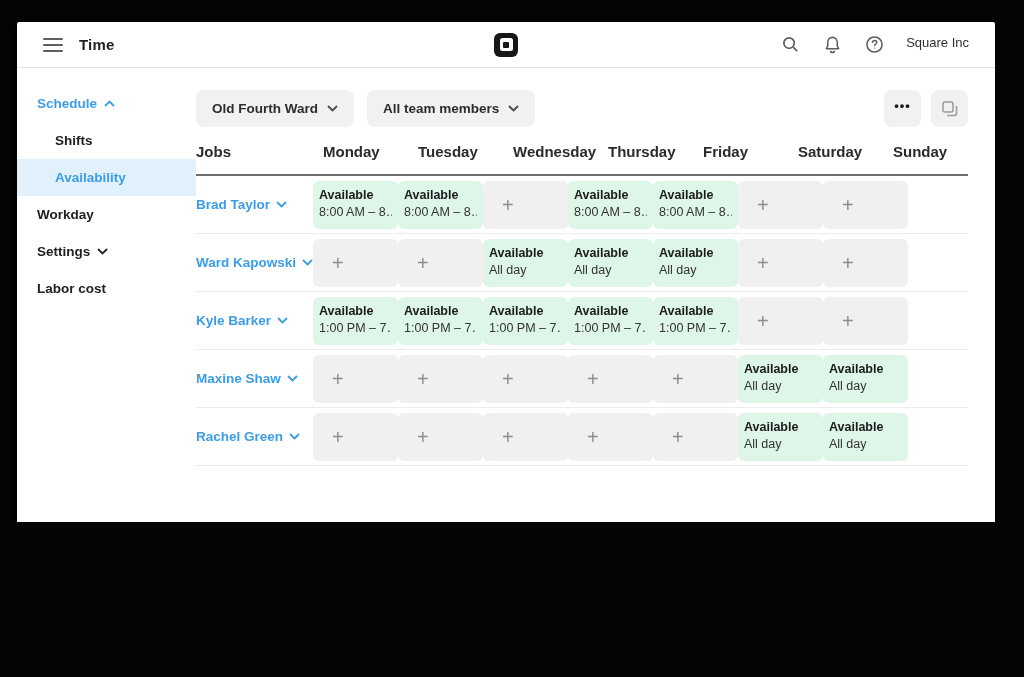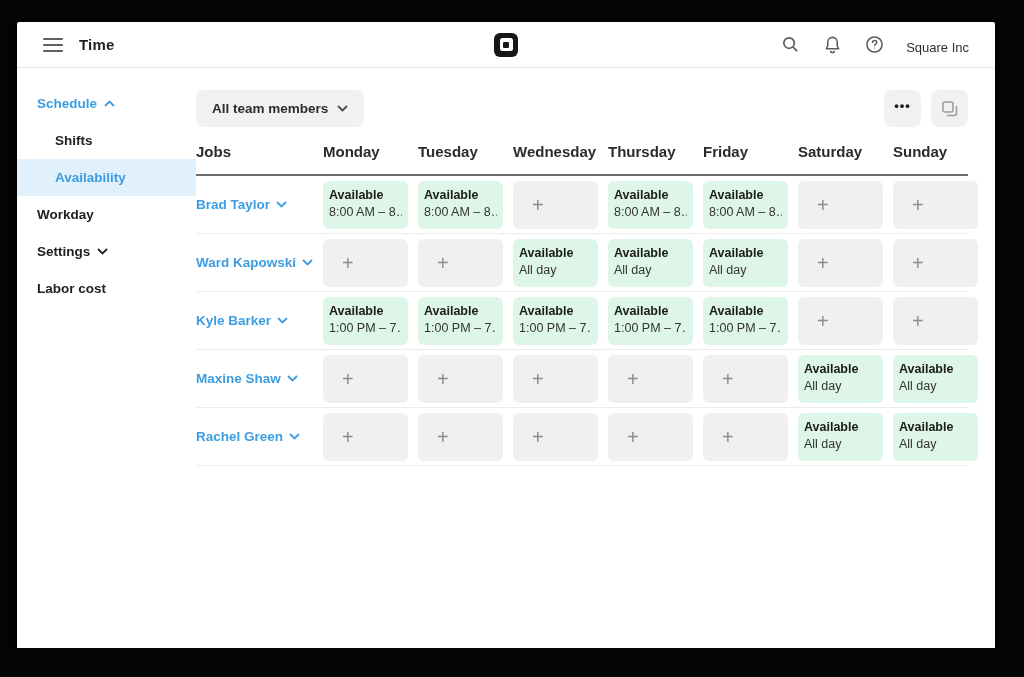--- a/index.html
+++ b/index.html
@@ -1,28 +1,28 @@
 <!DOCTYPE html>
 <html style="--accent-blue: #3d9de2; --available-bg: #ddf6e7; --empty-bg: #f0f0f0; --selected-bg: #e1f1fb;"><head>
 <meta charset="utf-8">
 <style>
   * { margin: 0; padding: 0; box-sizing: border-box; }
   html, body { width: 1024px; height: 677px; background: #050505; font-family: "Liberation Sans", "DejaVu Sans", sans-serif; }
-  .frame { position: relative; width: 1024px; height: 648px; background: #050505; overflow: hidden; }
+  .frame { position: relative; width: 1024px; height: 522px; background: #050505; overflow: hidden; }
   .app { position: absolute; left: 17px; top: 22px; width: 978px; height: 633px; background: #ffffff; border-radius: 2px; box-shadow: 0 0 10px 3px rgba(0,0,0,0.85); display: flex; flex-direction: column; }
 
   
   .topbar { position: relative; height: 46px; flex: 0 0 46px; border-bottom: 1px solid #e3e3e3; display: flex; align-items: center; padding: 0 26px; }
   .hamburger { width: 20px; height: 14px; display: flex; flex-direction: column; justify-content: space-between; cursor: pointer; }
   .hamburger span { display: block; height: 2px; width: 100%; background: #5f5f5f; border-radius: 1px; }
   .app-title { font-size: 15px; font-weight: bold; color: #1f1f1f; margin-left: 16px; letter-spacing: .2px; }
   .sq-logo { position: absolute; left: 50%; top: 50%; transform: translate(-50%,-50%); width: 24px; height: 24px; background: #171717; border-radius: 6px; display: flex; align-items: center; justify-content: center; }
   .sq-logo .inner { width: 13px; height: 13px; background: #ffffff; border-radius: 2.5px; display: flex; align-items: center; justify-content: center; }
   .sq-logo .dot { width: 6px; height: 6px; background: #171717; border-radius: 1px; }
-  .topbar-right { margin-left: auto; display: flex; align-items: flex-end; gap: 22px; }
+  .topbar-right { margin-left: auto; display: flex; align-items: flex-start; gap: 22px; }
   .tb-icon { width: 20px; height: 20px; display: flex; align-items: center; justify-content: center; cursor: pointer; color: #5c5c5c; }
   .company-name { font-size: 13px; color: #2f2f2f; cursor: pointer; }
 
   
   .body-wrap { flex: 1; display: flex; overflow: hidden; }
   .sidebar { flex: 0 0 179px; padding-top: 17px; text-align: right; }
   .side-item { height: 37px; display: flex; align-items: center; padding-left: 20px; font-size: 13.5px; font-weight: bold; color: #222222; cursor: pointer; gap: 7px; }
   .side-item.indent { padding-left: 38px; }
   .side-item.blue { color: var(--accent-blue); }
   .side-item.selected { background: var(--selected-bg); }
@@ -34,21 +34,21 @@
   .toolbar { display: flex; align-items: center; width: 772px; }
   .filter-btn { height: 37px; background: #f1f1f1; border: none; border-radius: 8px; padding: 0 16px; font-family: inherit; font-size: 13.5px; font-weight: bold; color: #2d2d2d; display: flex; align-items: center; gap: 9px; cursor: pointer; margin-right: 13px; }
   .toolbar-right { margin-left: auto; display: flex; gap: 10px; }
   .icon-btn { width: 37px; height: 37px; background: #f1f1f1; border: none; border-radius: 8px; display: flex; align-items: center; justify-content: center; cursor: pointer; }
   .more-dots { font-size: 13px; font-weight: bold; color: #1e1e1e; letter-spacing: 1px; line-height: 1; padding-bottom: 6px; }
 
   
   .grid { width: 772px; margin-top: 16px; }
   .grid-header { display: grid; grid-template-columns: 117px repeat(7, 85px); column-gap: 10px; padding-bottom: 14px; border-bottom: 2px solid #6e6e6e; }
   .col-head { font-size: 15px; font-weight: bold; color: #2b2b2b; }
-  .grid-row { display: grid; grid-template-columns: 117px repeat(7, 85px); column-gap: 10px; align-items: center; height: 58px; border-bottom: 1px solid #ececec; }
+  .grid-row { display: grid; grid-template-columns: 117px repeat(7, 85px); align-items: center; height: 58px; border-bottom: 1px solid #ececec; }
   .member-link { display: flex; align-items: center; gap: 6px; font-size: 13.5px; font-weight: bold; color: var(--accent-blue); cursor: pointer; white-space: nowrap; }
   .cell { height: 48px; border-radius: 6px; cursor: pointer; }
   .cell.available { background: var(--available-bg); padding: 7px 6px; }
   .cell.available .status { font-size: 12.5px; font-weight: bold; color: #1b1b1b; }
   .cell.available .detail { font-size: 12.5px; color: #333333; margin-top: 3px; white-space: nowrap; overflow: hidden; }
   .cell.empty { background: var(--empty-bg); display: flex; align-items: center; padding-left: 19px; color: #8d8d8d; font-size: 20px; font-weight: 300; line-height: 1; }
   svg { display: block; }
 </style>
 </head>
 <body>
@@ -120,20 +120,26 @@
               </svg>
           </span>
         </div>
         <div class="side-item">
           <span>Labor cost</span>
         </div>
       </div>
 
       <div class="main">
         <div class="toolbar">
+          <button class="filter-btn">
+            <span>Old Fourth Ward</span>
+            <svg width="11" height="7" viewBox="0 0 11 7" fill="none" stroke="#4a4a4a" stroke-width="1.8" stroke-linecap="round">
+                <path d="M1.5 1.5 5.5 5.5 9.5 1.5"></path>
+              </svg>
+          </button>
           <button class="filter-btn">
             <span>All team members</span>
             <svg width="11" height="7" viewBox="0 0 11 7" fill="none" stroke="#4a4a4a" stroke-width="1.8" stroke-linecap="round">
                 <path d="M1.5 1.5 5.5 5.5 9.5 1.5"></path>
               </svg>
           </button>
           <div class="toolbar-right">
             <button class="icon-btn">
               <span class="more-dots">•••</span>
             </button>

